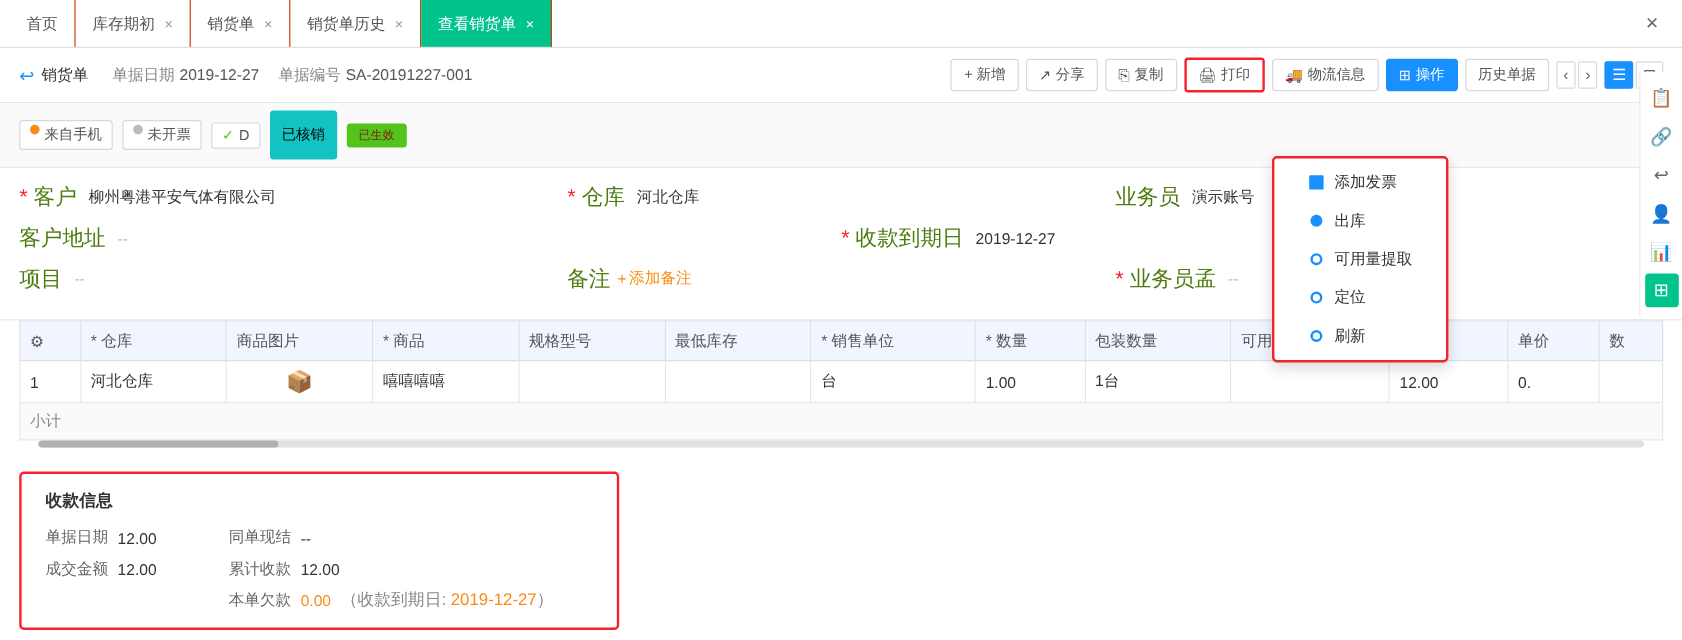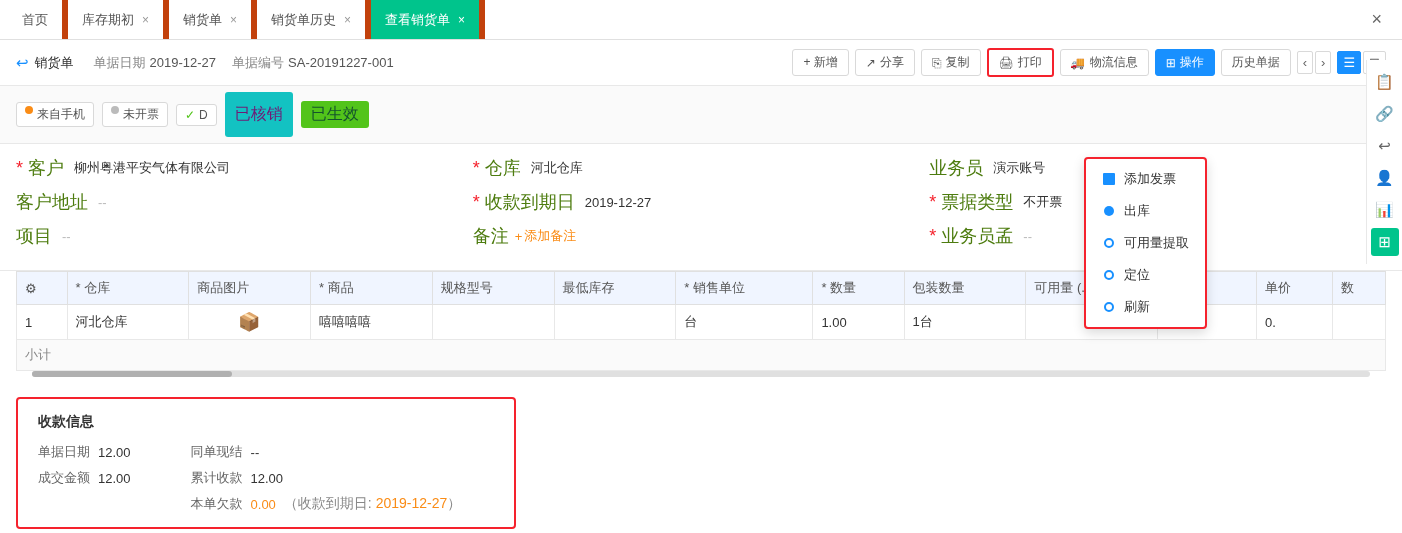--- a/index.html
+++ b/index.html
@@ -5,21 +5,21 @@
     * { box-sizing: border-box; margin: 0; padding: 0; }
     body { font-family: 'Microsoft YaHei', Arial, sans-serif; font-size: 13px; background: #f0f2f5; color: #333; overflow: hidden; }
 
     
     .tab-bar {
       display: flex; align-items: center; background: #fff; border-bottom: 1px solid #e0e0e0;
       padding: 0 8px; height: 40px; position: relative;
     }
     .tab-item {
       display: flex; align-items: center; padding: 0 14px; height: 100%;
-      border-right: 6px solid #c2410c; cursor: pointer; white-space: nowrap;
+      border-right: 1px solid #c2410c; cursor: pointer; white-space: nowrap;
       font-size: 13px; color: #555; position: relative;
     }
     .tab-item .close-icon { margin-left: 8px; color: #999; font-size: 12px; cursor: pointer; }
     .tab-item.highlight { background: #00c48c; color: #fff; border-radius: 0; }
     .tab-item.highlight .close-icon { color: #fff; }
     .window-close {
       margin-left: auto; cursor: pointer; font-size: 18px; color: #666; padding: 0 12px;
     }
 
     
@@ -131,21 +131,21 @@
     .payment-item { display: flex; align-items: center; gap: 8px; font-size: 13px; }
     .payment-label { color: #666; white-space: nowrap; }
     .payment-value { color: #333; }
     .payment-value.orange { color: #fa8c16; }
     .payment-value.hint { color: #888; font-size: 12px; }
 
     
     .dropdown-menu {
       position: absolute; top: 130px; right: 170px; background: #fff;
       border: 1px solid #e0e0e0; border-radius: 4px; box-shadow: 0 4px 12px rgba(0,0,0,0.15);
-      z-index: 100; min-width: 120px; padding: 4px 0; margin-top: 27px;
+      z-index: 100; min-width: 120px; padding: 4px 12px;
     }
     .dropdown-menu.highlighted { border: 2px solid #f5222d; }
     .menu-item {
       display: flex; align-items: center; gap: 8px; padding: 7px 16px;
       cursor: pointer; font-size: 13px; color: #333;
     }
     .menu-icon { width: 14px; height: 14px; display: flex; align-items: center; justify-content: center; }
     .icon-square { width: 12px; height: 12px; background: #1890ff; border-radius: 1px; }
     .icon-circle-blue { width: 10px; height: 10px; border-radius: 50%; background: #1890ff; }
     .icon-circle-outline { width: 10px; height: 10px; border-radius: 50%; border: 2px solid #1890ff; }
@@ -254,22 +254,22 @@
       <span>来自手机</span>
     </div>
     <div class="sub-btn">
       <span class="dot dot-gray"></span>
       <span>未开票</span>
     </div>
     <div class="sub-btn">
       <span style="color:#52c41a;">✓</span>
       <span>D</span>
     </div>
-    <div class="status-badge badge-teal" style="background:#13c2c2;color:#701a75;padding:12px 10px;border-radius:3px;font-size:16px;">已核销</div>
-    <div class="status-badge badge-green" style="background:#52c41a;color:#14532d;padding:3px 10px;border-radius:3px;font-size:16px;">已生效</div>
+    <div class="status-badge badge-teal" style="background:#13c2c2;color:#000000;padding:12px 10px;border-radius:3px;font-size:12px;">已核销</div>
+    <div class="status-badge badge-green" style="background:#52c41a;color:#7f1d1d;padding:3px 10px;border-radius:3px;font-size:10px;">已生效</div>
   </div>
 
   <div class="form-section">
     <div class="form-row">
       <div class="form-field">
         <span class="field-label required">客户</span>
         <span class="field-value">柳州粤港平安气体有限公司</span>
       </div>
       <div class="form-field">
         <span class="field-label required">仓库</span>
@@ -281,24 +281,20 @@
       </div>
     </div>
     <div class="form-row">
       <div class="form-field">
         <span class="field-label">客户地址</span>
         <span class="field-value empty">--</span>
       </div>
       <div class="form-field">
         <span class="field-label required">收款到期日</span>
         <span class="field-value">2019-12-27</span>
-      </div>
-      <div class="form-field">
-        <span class="field-label required">票据类型</span>
-        <span class="field-value">不开票</span>
       </div>
     </div>
     <div class="form-row">
       <div class="form-field">
         <span class="field-label">项目</span>
         <span class="field-value empty">--</span>
       </div>
       <div class="form-field">
         <span class="field-label">备注</span>
         <span class="add-note">添加备注</span>

